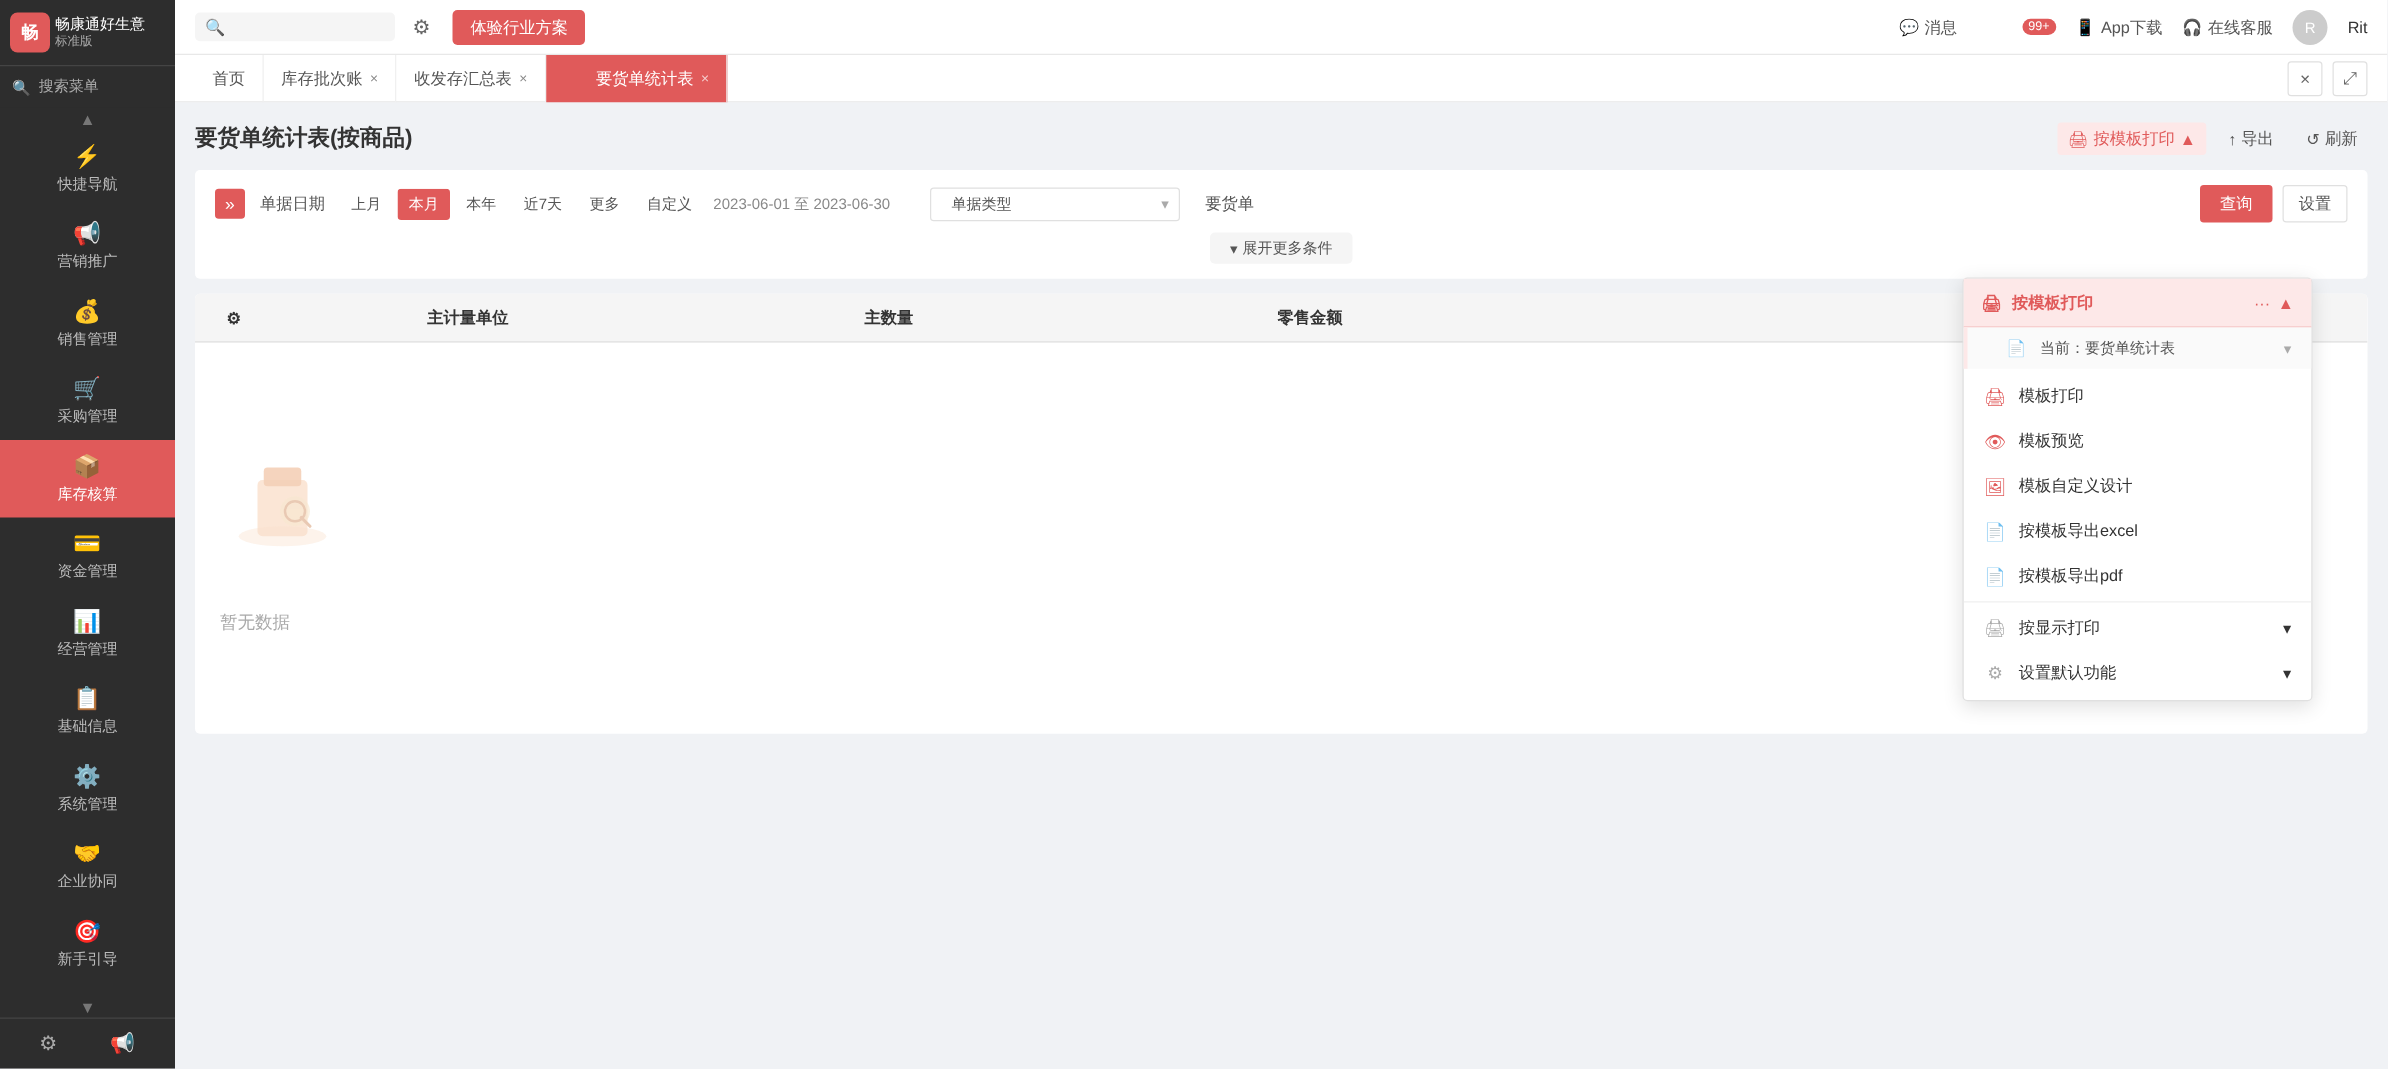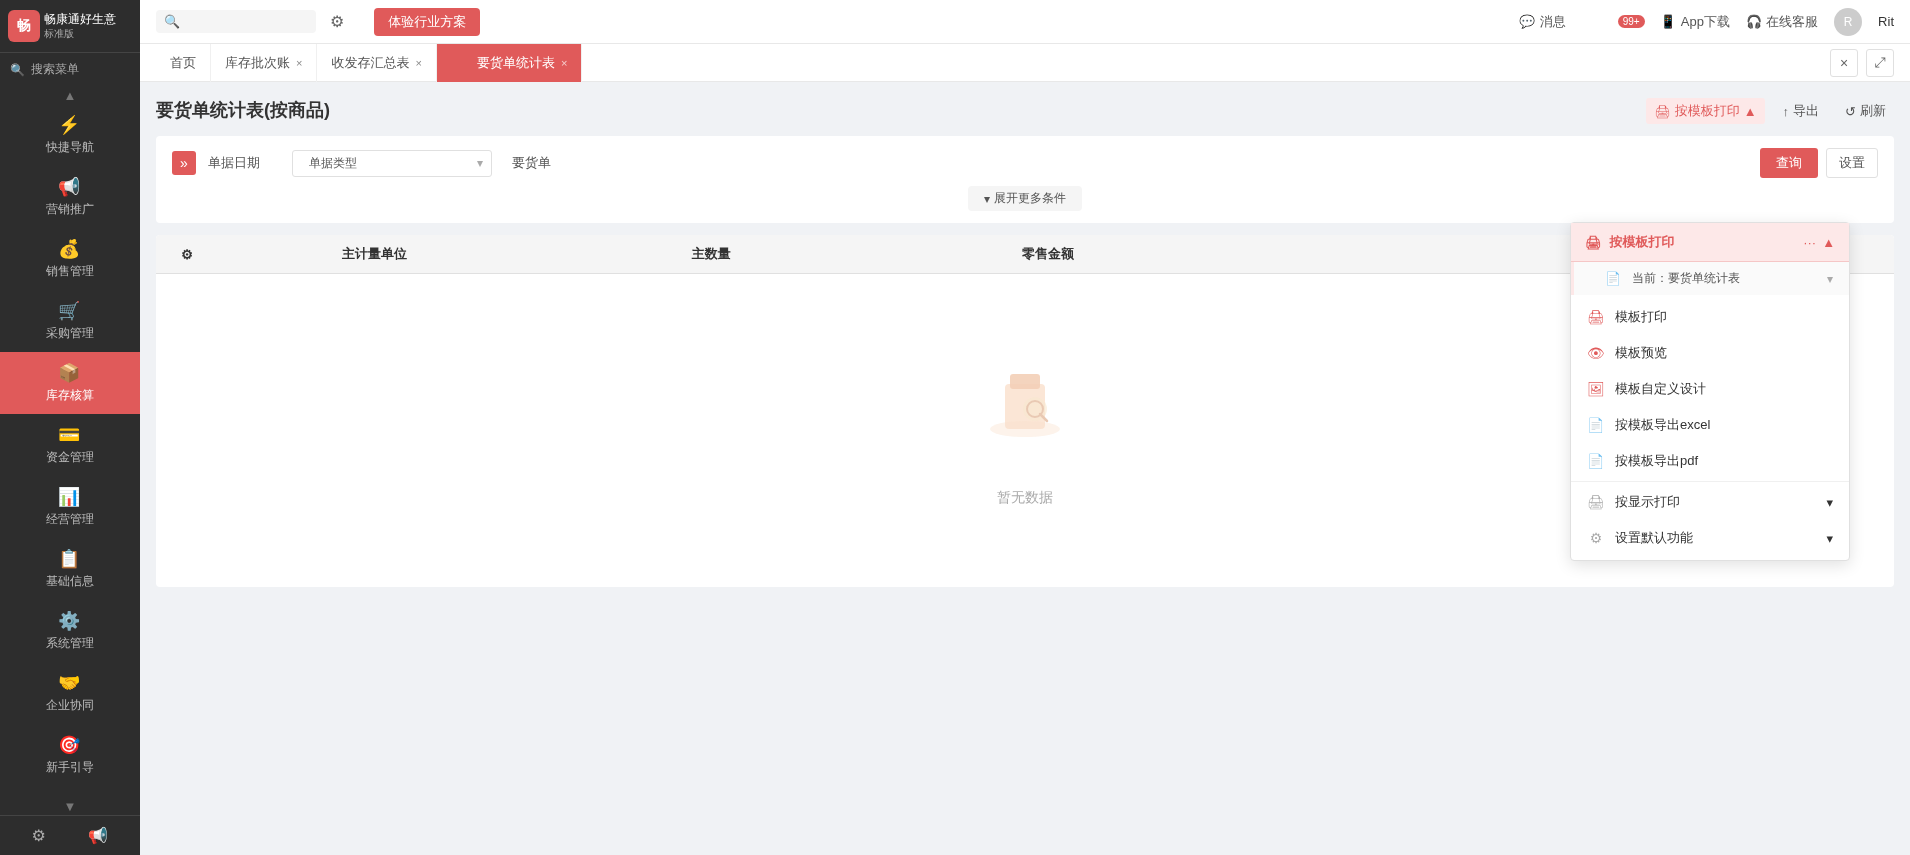--- a/index.html
+++ b/index.html
@@ -112,21 +112,21 @@
     }
     .topbar-gear { color: #666; cursor: pointer; font-size: 16px; margin-left: 4px; }
     .topbar-trial-btn {
       background: #e05a5a;
       color: #fff;
       border: none;
       border-radius: 4px;
       padding: 5px 14px;
       cursor: pointer;
       font-size: 13px;
-      margin-left: 20px;
+      margin-left: 8px;
     }
     .topbar-spacer { flex: 1; }
     .topbar-right {
       display: flex;
       align-items: center;
       gap: 16px;
       color: #555;
       font-size: 13px;
     }
     .topbar-right-item {
@@ -342,23 +342,23 @@
     .col-product { flex: 2; }
     .col-unit { flex: 1; text-align: center; }
     .col-qty { flex: 1; text-align: center; }
     .col-amount { flex: 1; text-align: center; }
     .col-more { flex: 2; }
 
     
     .empty-state {
       display: flex;
       flex-direction: column;
-      align-items: center;
+      align-items: flex-start;
       justify-content: center;
-      padding: 80px 30px;
+      padding: 80px 20px;
       color: #999;
     }
     .empty-icon {
       font-size: 80px;
       margin-bottom: 16px;
       opacity: 0.5;
     }
     .empty-text { font-size: 14px; color: #aaa; }
     .print-dropdown {
       position: absolute;
@@ -604,20 +604,29 @@
           <span>刷新</span>
         </div>
       </div>
     </div>
 
     <div class="filter-area">
       <div class="filter-row">
         <button class="expand-icon-btn" style="margin:0;">»</button>
 
         <span class="filter-label">单据日期</span>
+        <div class="date-btns">
+          <div class="date-btn">上月</div>
+          <div class="date-btn active">本月</div>
+          <div class="date-btn">本年</div>
+          <div class="date-btn">近7天</div>
+          <div class="date-btn">更多</div>
+          <div class="date-btn">自定义</div>
+          <span class="date-range">2023-06-01 至 2023-06-30</span>
+        </div>
 
         <div class="filter-select" style="margin-left:20px;padding-left:16px;">
           <span>单据类型</span>
           <span class="filter-select-arrow">▾</span>
         </div>
 
         <div style="display:flex;gap:4px;margin-left:8px;">
           <span class="filter-label">要货单</span>
         </div>
 

